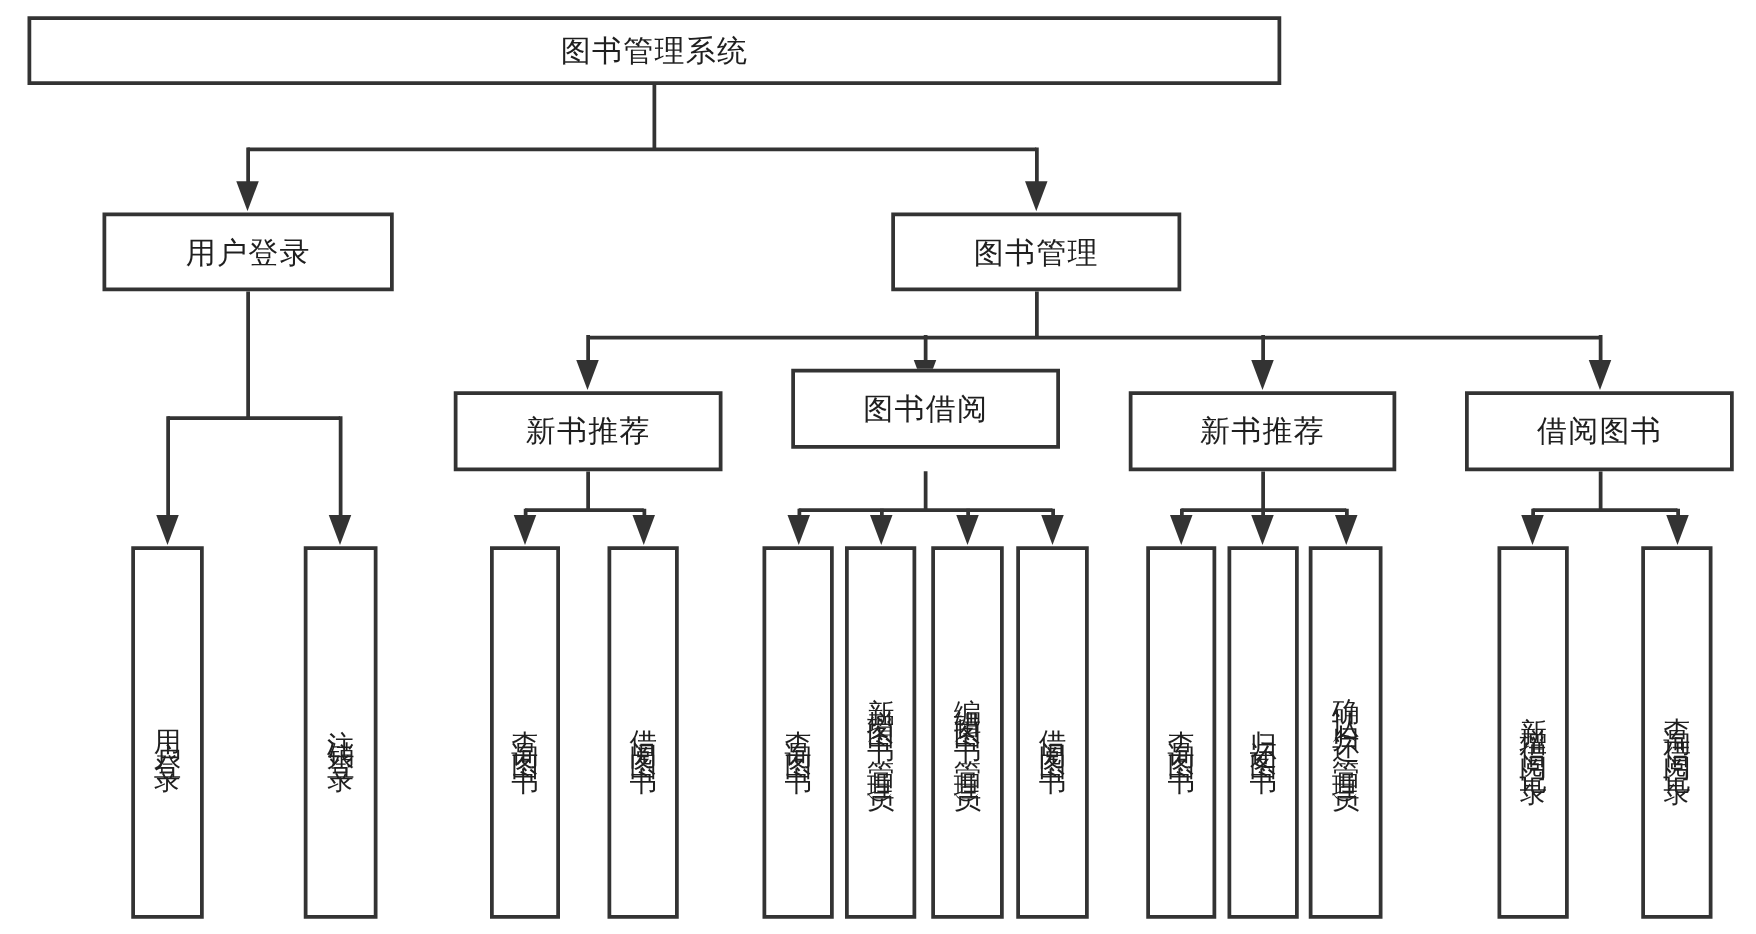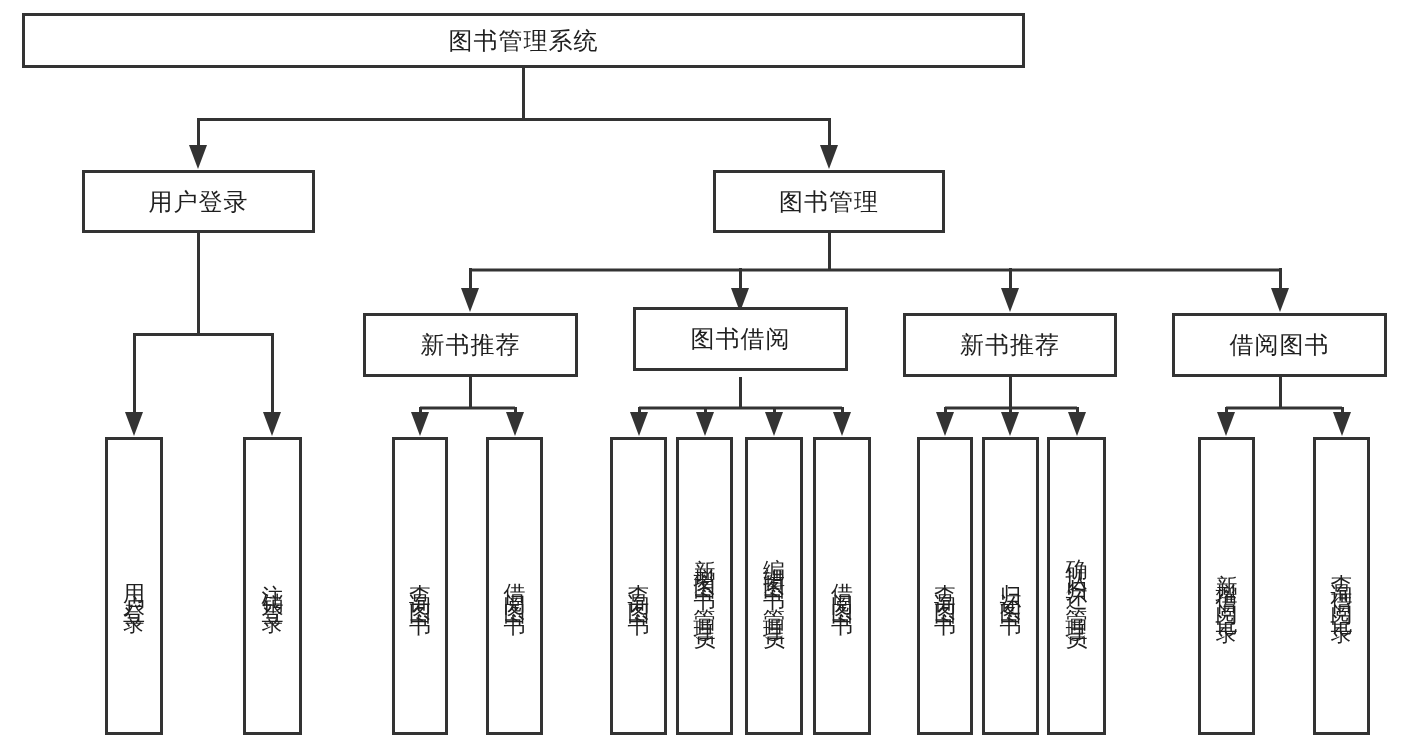--- a/index.html
+++ b/index.html
@@ -133,21 +133,21 @@
   <div class="node h-node" style="left:82px;top:170px;width:233px;height:63px;">
     <span>用户登录</span>
   </div>
   <div class="node h-node" style="left:363px;top:313px;width:215px;height:64px;">
     <span>新书推荐</span>
   </div>
 
   <div class="node h-node" style="left:713px;top:170px;width:232px;height:63px;">
     <span>图书管理</span>
   </div>
-  <div class="node h-node" style="left:633px;top:307px;width:215px;height:64px;">
+  <div class="node h-node" style="left:633px;top:295px;width:215px;height:64px;">
     <span>图书借阅</span>
   </div>
   <div class="node h-node" style="left:903px;top:313px;width:214px;height:64px;">
     <span>新书推荐</span>
   </div>
   <div class="node h-node" style="left:1172px;top:313px;width:215px;height:64px;">
     <span>借阅图书</span>
   </div>
 
   <div class="node v-node" style="left:105px;top:437px;width:58px;height:298px;">

